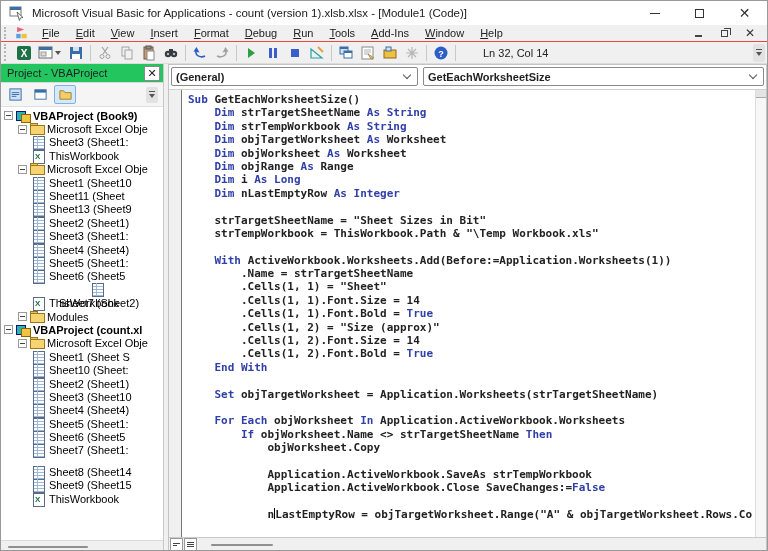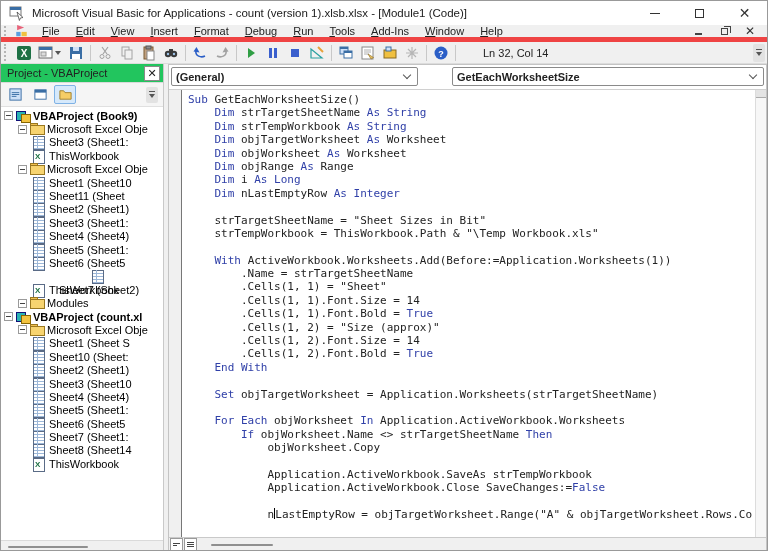--- a/index.html
+++ b/index.html
@@ -10,21 +10,21 @@
   .titlebar { height:24px; background:#ffffff; display:flex; align-items:center; padding-left:8px; font-size:11.5px; color:#1a1a1a; }
   .titlebar .app-ico { width:16px; height:16px; margin-right:7px; flex:0 0 16px; }
   .title-text { flex:1; white-space:nowrap; overflow:hidden; }
   .win-ctrls { display:flex; height:100%; }
   .win-btn { width:45px; display:flex; align-items:center; justify-content:center; color:#333; font-size:13px; }
   .glyph-min { width:10px; height:1px; background:#333; }
   .glyph-max { width:9px; height:9px; border:1px solid #333; }
   .glyph-close { font-size:14px; line-height:1; }
 
   
-  .menubar { height:17px; background:#f0f0f0; display:flex; align-items:center; font-size:11px; color:#222; padding-left:3px; border-bottom:5px solid #ef4444; }
+  .menubar { height:17px; background:#f0f0f0; display:flex; align-items:center; font-size:11px; color:#222; padding-left:3px; border-bottom:1px solid #ef4444; }
   .grip { width:5px; height:80%; border-left:2px dotted #b5b5b5; margin-right:4px; }
   .menubar .app-ico-sm { width:15px; height:14px; margin:0 5px 0 1px; }
   .menu-item { display:inline-block; padding:1px 8px; cursor:default; }
   .menu-item::first-letter { text-decoration:underline; }
   .mdi-ctrls { margin-left:auto; display:flex; align-items:center; gap:12px; padding-right:10px; }
   .mdi-btn { display:flex; align-items:center; justify-content:center; width:14px; height:12px; color:#333; }
   .mdi-min { width:7px; height:2px; background:#444; margin-top:6px; }
   .mdi-restore { width:7px; height:7px; border:1px solid #444; position:relative; }
   .mdi-restore::before { content:""; position:absolute; left:2px; top:-3px; width:6px; height:6px; border:1px solid #444; border-left:none; border-bottom:none; }
   .mdi-close { font-size:12px; line-height:1; }
@@ -73,25 +73,25 @@
   .ti-module::before { content:""; position:absolute; left:0; top:2px; width:11px; height:8px; background:#e8b2a0; border:1px solid #8a4a3a; }
   .ti-module::after { content:""; position:absolute; left:4px; top:0px; width:7px; height:6px; background:#f5d0c0; border:1px solid #8a4a3a; }
   .panel-hscroll { height:12px; background:#f0f0f0; border-top:1px solid #dadada; position:relative; }
   .panel-hscroll .thumb { position:absolute; left:7px; top:5px; width:80px; height:2px; background:#8f8f8f; border-radius:1px; }
 
   
   .combo-row { height:25px; background:#fff; display:flex; align-items:center; gap:5px; padding:2px 2px 3px 2px; border-bottom:1px solid #d0d0d0; }
   .combo { height:19px; background:#fff; border:1px solid #8a8a8a; border-radius:2px; display:flex; align-items:center; font-size:11px; font-weight:bold; color:#222; padding:0 4px; }
   .combo .val { flex:1; white-space:nowrap; overflow:hidden; }
   .combo-left { width:247px; }
-  .combo-right { flex:1;margin-left:29px; }
+  .combo-right { flex:1; }
   .chev { width:6px; height:6px; border-right:1.4px solid #555; border-bottom:1.4px solid #555; transform:rotate(45deg); margin:-3px 3px 0 6px; flex:0 0 6px; }
   .code-body { flex:1; display:flex; overflow:hidden; }
   .margin-bar { width:13px; background:#f0f0f0; border-right:1px solid #777; }
-  .code-text { flex:1; padding:3px 0 6px 6px; font-family:"DejaVu Sans Mono","Liberation Mono",monospace; font-size:11px; line-height:13.4px; white-space:pre; color:#222; overflow:hidden; }
+  .code-text { flex:1; padding:3px 0 6px 6px; font-family:"DejaVu Sans Mono","Liberation Mono",monospace; font-size:11px; line-height:13.4px; white-space:pre; color:#222; overflow:hidden;font-weight:bold; }
   .code-line { height:13.4px; }
   .kw { color:#3040a8; }
   .caret { display:inline-block; width:1.2px; height:11px; background:#000; vertical-align:-1px; }
   .vscroll { width:11px; background:#f7f7f7; border-left:1px solid #dcdcdc; display:flex; flex-direction:column; }
   .split-box { height:8px; background:#e4e4e4; border-bottom:1px solid #ababab; }
   .code-bottom { height:14px; background:#f0f0f0; border-top:1px solid #c9c9c9; display:flex; align-items:center; }
   .view-btn { width:13px; height:13px; border:1px solid #9a9a9a; background:#fff; margin-left:1px; display:flex; flex-direction:column; justify-content:center; gap:1px; padding:2px; }
   .view-btn i { display:block; height:1px; background:#444; }
   .view-btn.short i:nth-child(2){ width:60%; }
   .code-hscroll { flex:1; position:relative; height:100%; }
@@ -329,20 +329,24 @@
         <div class="tree-row" style="padding-left: 31px;">
           <span class="ti ti-sheet"></span>
           <span class="lbl">Sheet1 (Sheet10</span>
         </div>
         <div class="tree-row" style="padding-left: 31px;">
           <span class="ti ti-sheet"></span>
           <span class="lbl">Sheet11 (Sheet</span>
         </div>
         <div class="tree-row" style="padding-left: 31px;">
           <span class="ti ti-sheet"></span>
+          <span class="lbl">Sheet13 (Sheet9</span>
+        </div>
+        <div class="tree-row" style="padding-left: 31px;">
+          <span class="ti ti-sheet"></span>
           <span class="lbl">Sheet2 (Sheet1)</span>
         </div>
         <div class="tree-row" style="padding-left: 31px;">
           <span class="ti ti-sheet"></span>
           <span class="lbl">Sheet3 (Sheet1:</span>
         </div>
         <div class="tree-row" style="padding-left: 31px;">
           <span class="ti ti-sheet"></span>
           <span class="lbl">Sheet4 (Sheet4)</span>
         </div>
@@ -402,23 +406,27 @@
           <span class="lbl">Sheet5 (Sheet1:</span>
         </div>
         <div class="tree-row" style="padding-left: 31px;">
           <span class="ti ti-sheet"></span>
           <span class="lbl">Sheet6 (Sheet5</span>
         </div>
         <div class="tree-row" style="padding-left: 31px;">
           <span class="ti ti-sheet"></span>
           <span class="lbl">Sheet7 (Sheet1:</span>
         </div>
-        <div class="tree-row" style="padding-left: 31px;">
+        <div class="tree-row" style="padding-left: 31px; margin-top: 8px;">
           <span class="ti ti-sheet"></span>
           <span class="lbl">Sheet8 (Sheet14</span>
+        </div>
+        <div class="tree-row" style="padding-left: 31px;">
+          <span class="ti ti-sheet"></span>
+          <span class="lbl">Sheet9 (Sheet15</span>
         </div>
         <div class="tree-row" style="padding-left: 31px;">
           <span class="ti ti-workbook"></span>
           <span class="lbl">ThisWorkbook</span>
         </div>
       </div>
     <div class="panel-hscroll">
       <div class="thumb"></div>
     </div>
   </div>

